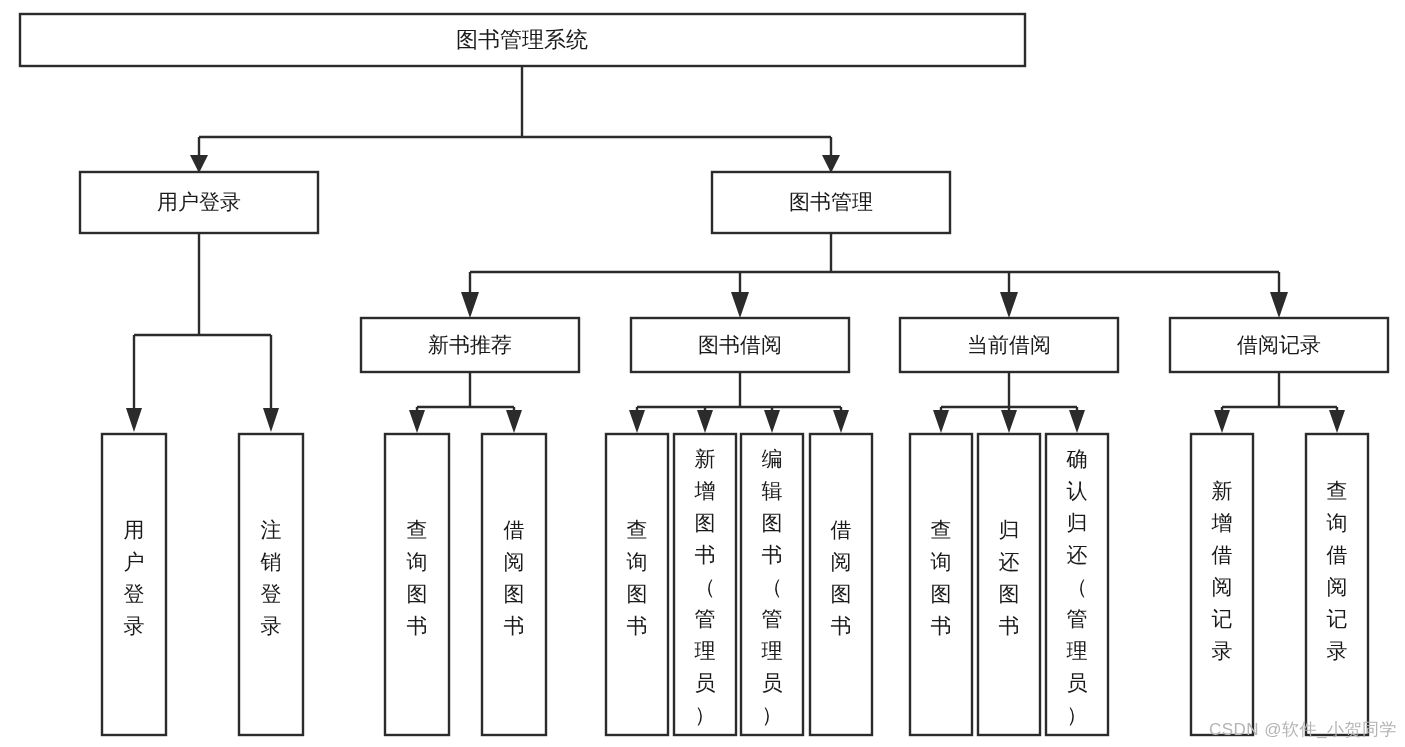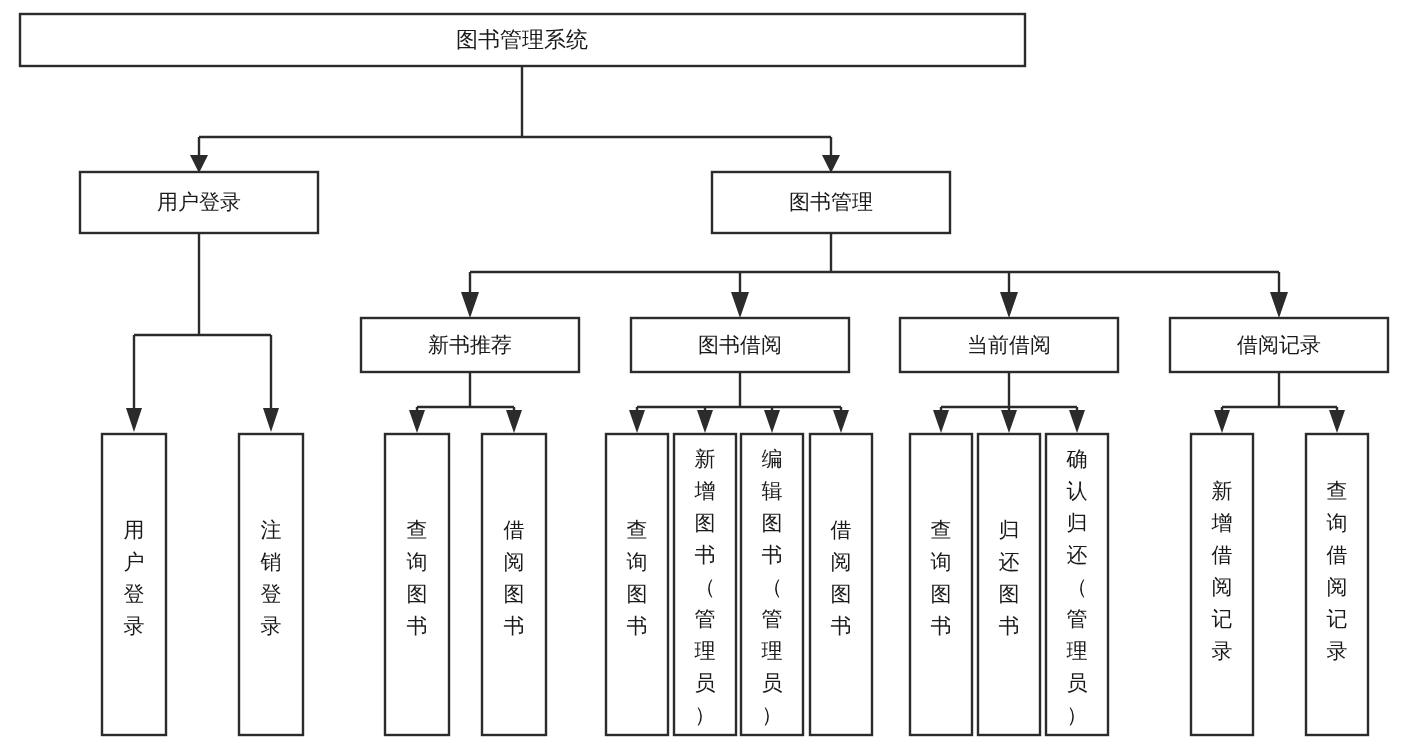--- a/index.html
+++ b/index.html
@@ -227,13 +227,14 @@
       <rect class="node-box" x="1191" y="434" width="62" height="301"></rect>
       <text class="vert-label" x="1222" y="498"><tspan x="1222" y="498">新</tspan><tspan x="1222" y="530">增</tspan><tspan x="1222" y="562">借</tspan><tspan x="1222" y="594">阅</tspan><tspan x="1222" y="626">记</tspan><tspan x="1222" y="658">录</tspan></text>
     </g>
     <g>
       <rect class="node-box" x="1306" y="434" width="62" height="301"></rect>
       <text class="vert-label" x="1337" y="498"><tspan x="1337" y="498">查</tspan><tspan x="1337" y="530">询</tspan><tspan x="1337" y="562">借</tspan><tspan x="1337" y="594">阅</tspan><tspan x="1337" y="626">记</tspan><tspan x="1337" y="658">录</tspan></text>
     </g>
 
   </svg>
 
+  <div class="watermark">CSDN @软件_小贺同学</div>
 </div>
 
 </body></html>

